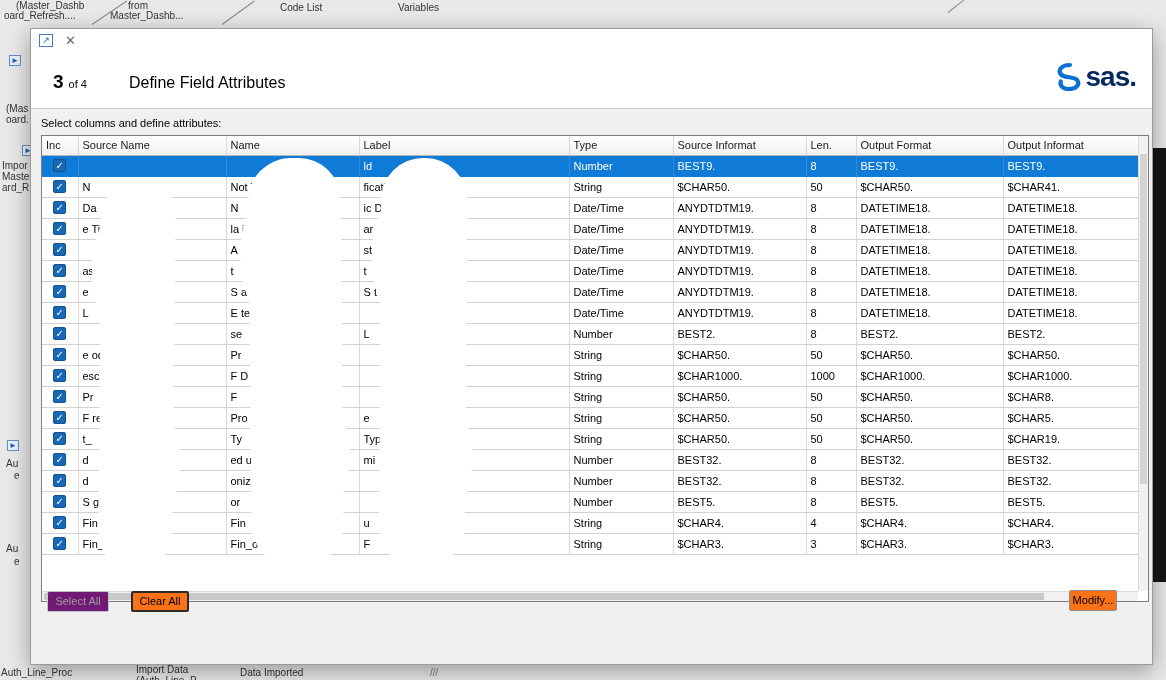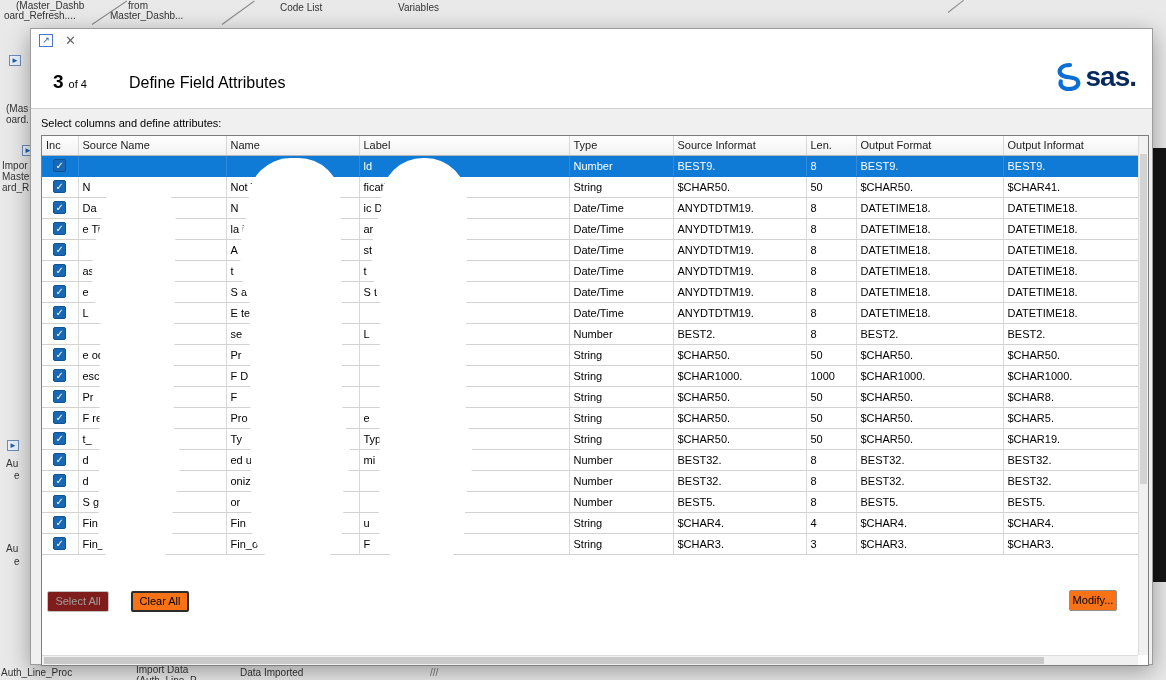--- a/index.html
+++ b/index.html
@@ -44,21 +44,21 @@
   .step-of   { font-size:11px; color:#000; margin-left:5px; }
   .step-title{ font-size:16px; color:#000; margin-left:42px; }
   .sas-logo  { position:absolute; right:16px; top:11px; display:flex; align-items:center; }
   .sas-text  { font-size:28px; font-weight:bold; color:#05295f; letter-spacing:-1px; margin-left:2px; line-height:30px;}
 
   .wiz-body { position:absolute; left:0; top:80px; right:0; bottom:0; background:#f0f0f0; }
   .instruction { position:absolute; left:10px; top:8px; font-size:11px; color:#000; }
 
   
   .table-wrap {
-    position:absolute; left:10px; top:26px; width:1108px; height:531px;
+    position:absolute; left:10px; top:26px; width:1108px; height:467px;
     background:#ffffff; border:1px solid #7e7e7e;
   }
   table { border-collapse:collapse; table-layout:fixed; width:1098px; font-size:11px; }
   thead th {
     background:linear-gradient(#ffffff,#f1f1f1);
     border-right:1px solid #d8d8d8; border-bottom:1px solid #b5b5b5;
     font-weight:normal; text-align:left; padding:0 4px; height:19px;
     white-space:nowrap; overflow:hidden;
   }
   tbody td {
@@ -89,21 +89,21 @@
   .blob-b { left:208px; top:22px; width:92px; height:408px; transform:rotate(-.5deg); }
   .blob-c { left:338px; top:22px; width:86px; height:410px; transform:rotate(.4deg); }
 
   
   .btn {
     position:absolute; height:21px; font-size:11px; font-family:"Liberation Sans",sans-serif;
     background:#f97316; border:1px solid #8f8f8f; border-radius:2px; color:#000;
     text-align:center; line-height:19px; cursor:default;
   }
   .btn.default { border:2px solid #2b2b2b; line-height:17px; }
-  .btn.disabled { color:#9f9f9f; border-color:#c3c3c3; background:#7f1d1d; }
+  .btn.disabled { color:#9f9f9f; border-color:#c3c3c3; background:#701a75; }
 </style>
 </head>
 <body>
 
 <div>
   <span class="bg-label" style="left:4px; top:0;margin-left:12px;">(Master_Dashb</span>
   <span class="bg-label" style="left:4px; top:10px;">oard_Refresh....</span>
   <span class="bg-label" style="left:128px; top:0;">from</span>
   <span class="bg-label" style="left:110px; top:10px;">Master_Dashb...</span>
   <span class="bg-label" style="left:280px; top:2px;">Code List</span>

